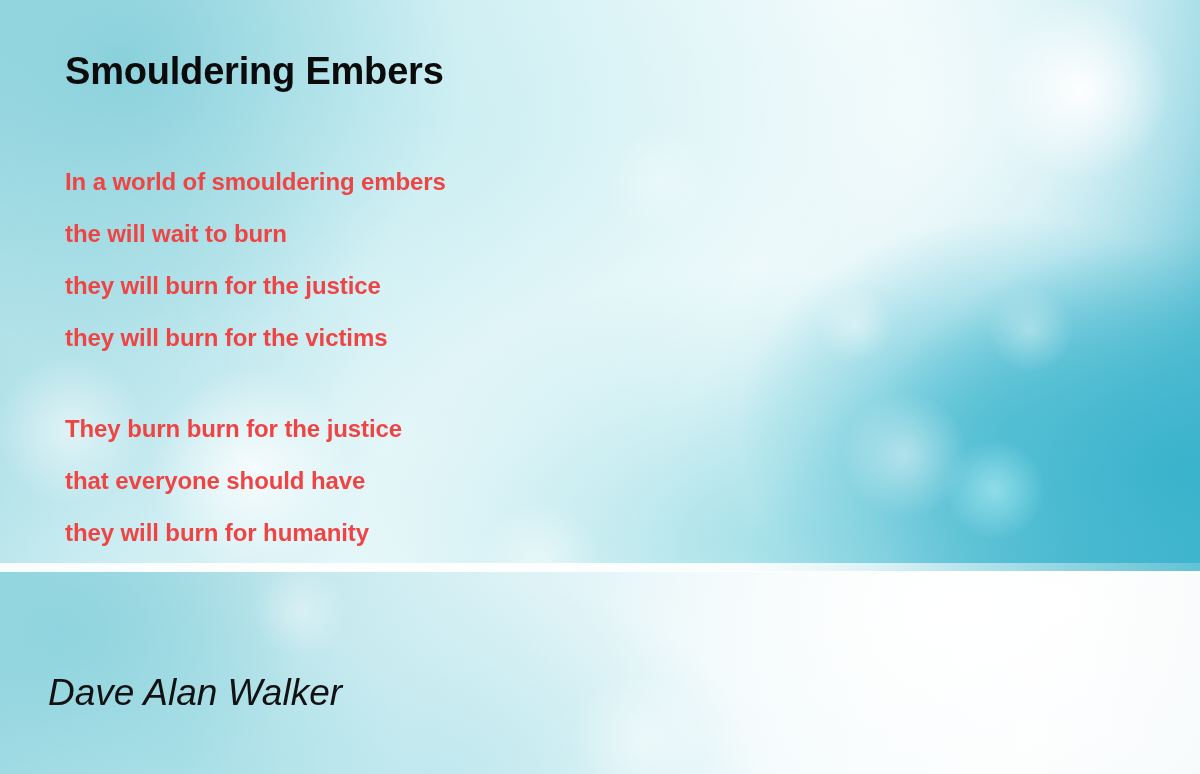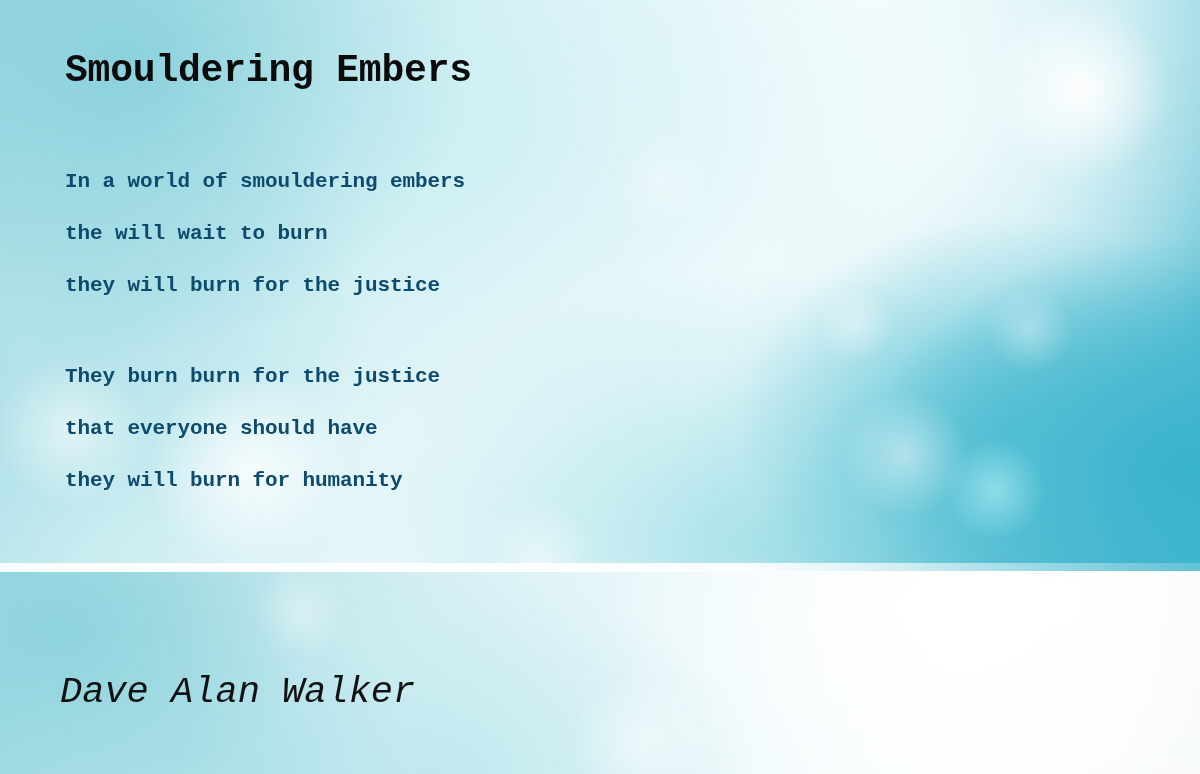--- a/index.html
+++ b/index.html
@@ -6,21 +6,21 @@
     margin: 0;
     padding: 0;
     background: #ffffff;
   }
 
   #poem-card {
     position: relative;
     width: 1200px;
     height: 774px;
     overflow: hidden;
-    font-family: Liberation Mono, monospace;
+    font-family: Liberation Sans, sans-serif;
   }
 
   
   .bg-upper {
     position: absolute;
     left: 0;
     top: 0;
     width: 1200px;
     height: 571px;
     overflow: hidden;
@@ -110,31 +110,31 @@
     top: 156px;
     width: 820px;
   }
 
   .stanza {
     margin: 0 0 39px 0;
   }
   .stanza:last-child { margin-bottom: 0; }
 
   .poem-line {
-    font-size: 21px;
+    font-size: 24px;
     font-weight: bold;
-    color: #0c4a6e;
+    color: #ef4444;
     line-height: 52px;
     white-space: nowrap;
     letter-spacing: -0.1px;
   }
 
   .poem-author {
     position: absolute;
-    left: 60px;
+    left: 48px;
     top: 674px;
     font-size: 37px;
     font-style: italic;
     font-weight: normal;
     color: #121212;
     white-space: nowrap;
     line-height: 1.0;
   }
 </style>
 </head>
@@ -149,20 +149,21 @@
   <div class="content">
 
     <div class="poem-title">Smouldering Embers</div>
 
     <div class="poem-body">
 
       <div class="stanza">
         <div class="poem-line">In a world of smouldering embers</div>
         <div class="poem-line">the will wait to burn</div>
         <div class="poem-line">they will burn for the justice</div>
+        <div class="poem-line">they will burn for the victims</div>
       </div>
 
       <div class="stanza">
         <div class="poem-line">They burn burn for the justice</div>
         <div class="poem-line">that everyone should have</div>
         <div class="poem-line">they will burn for humanity</div>
       </div>
 
     </div>
 

